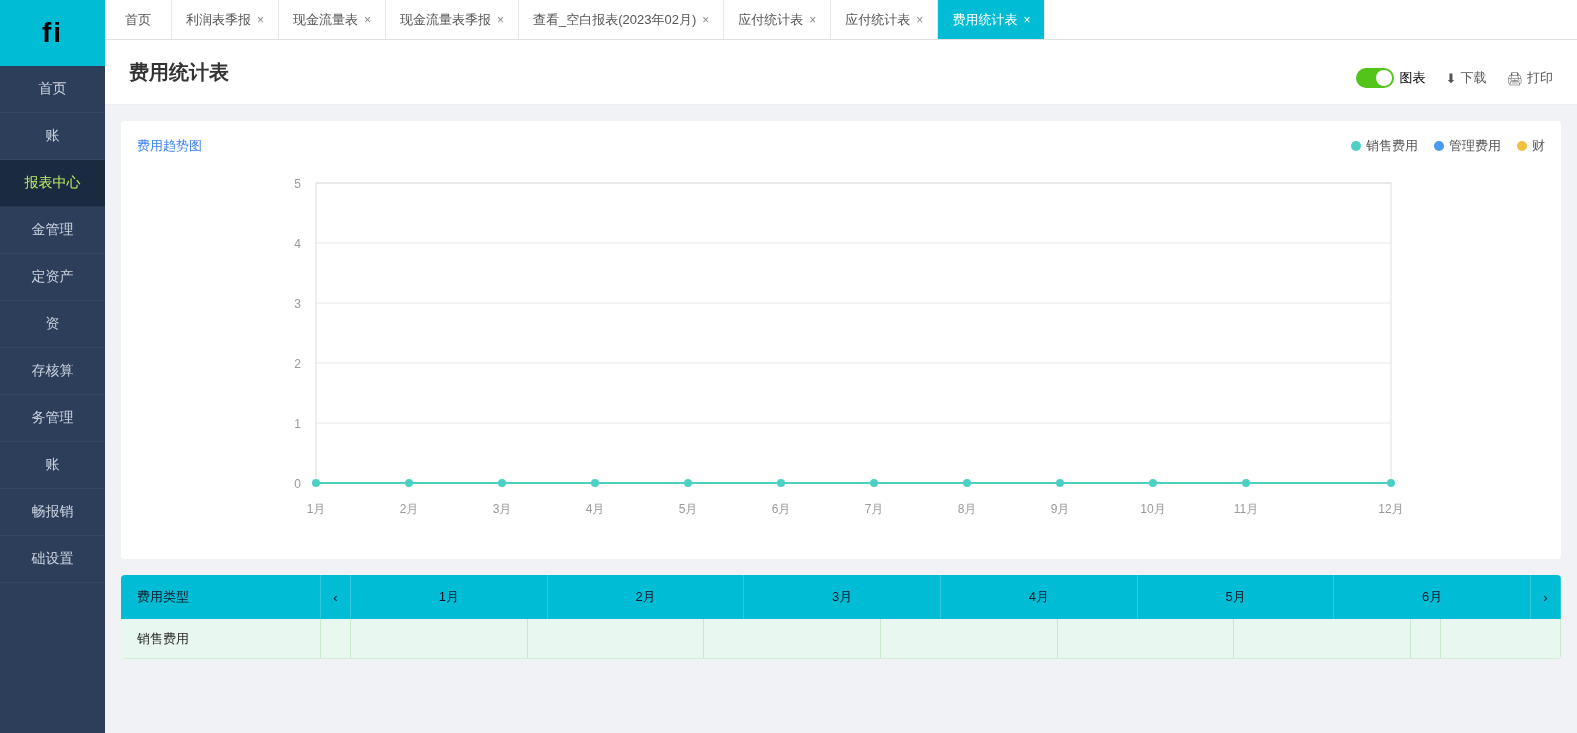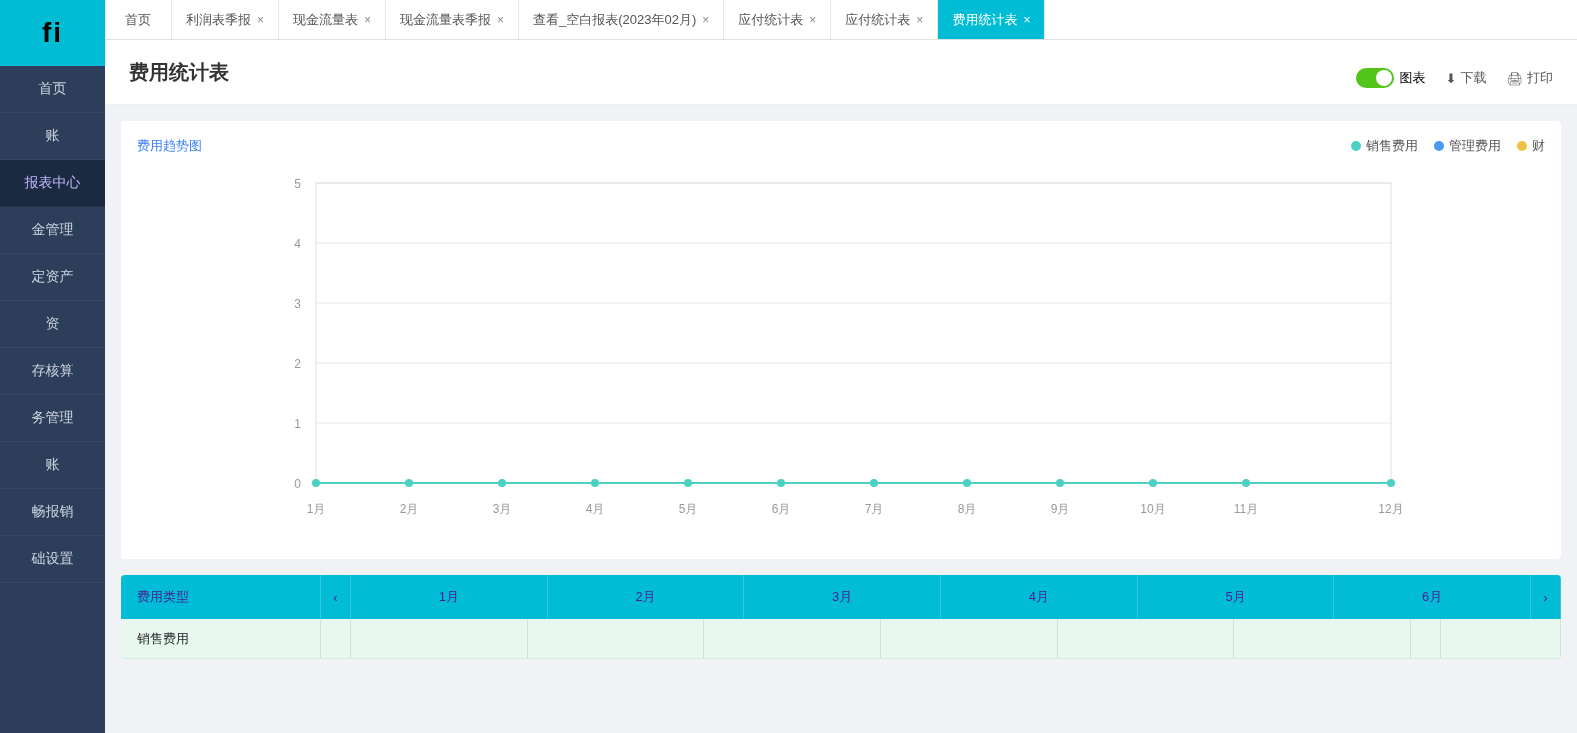--- a/index.html
+++ b/index.html
@@ -28,21 +28,21 @@
       flex-shrink: 0;
     }
     .sidebar-item {
       color: #cdd5e0;
       padding: 14px 0;
       text-align: center;
       font-size: 14px;
       cursor: pointer;
       border-bottom: 1px solid rgba(255,255,255,0.05);
     }
-    .sidebar-item.active { background: #1a2a40; color: #c4b5fd; }
+    .sidebar-item.active { background: #1a2a40; color: #bef264; }
 
     
     .main {
       flex: 1;
       display: flex;
       flex-direction: column;
       overflow: hidden;
     }
 
     
@@ -189,21 +189,21 @@
     
     .table-section {
       margin: 0 16px 16px;
       border-radius: 4px;
       overflow: hidden;
       flex-shrink: 0;
     }
     .table-header {
       background: #00bcd4;
       display: flex;
-      color: #4c1d95;
+      color: #0f172a;
       font-size: 13px;
       height: 44px;
       align-items: center;
     }
     .table-header-cell {
       display: flex;
       align-items: center;
       justify-content: center;
       height: 100%;
       border-right: 1px solid rgba(255,255,255,0.2);

